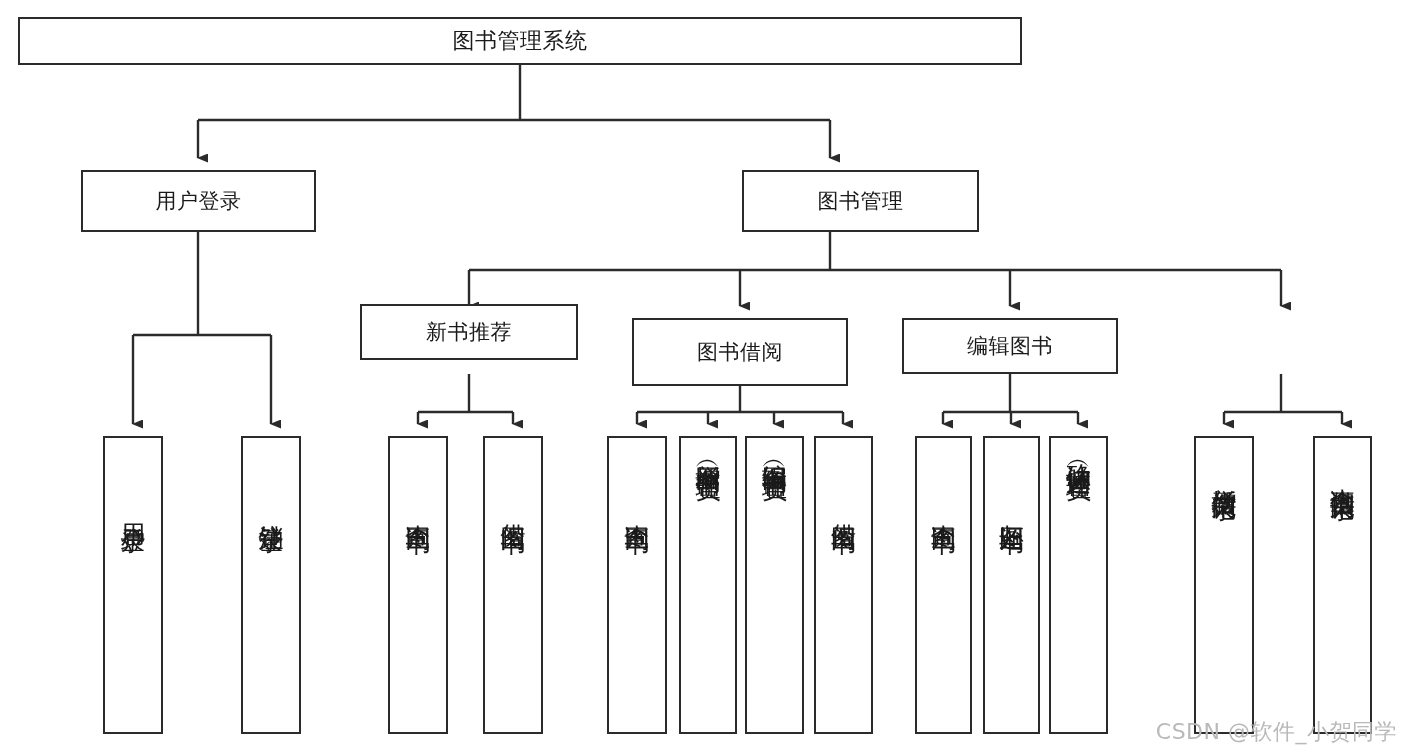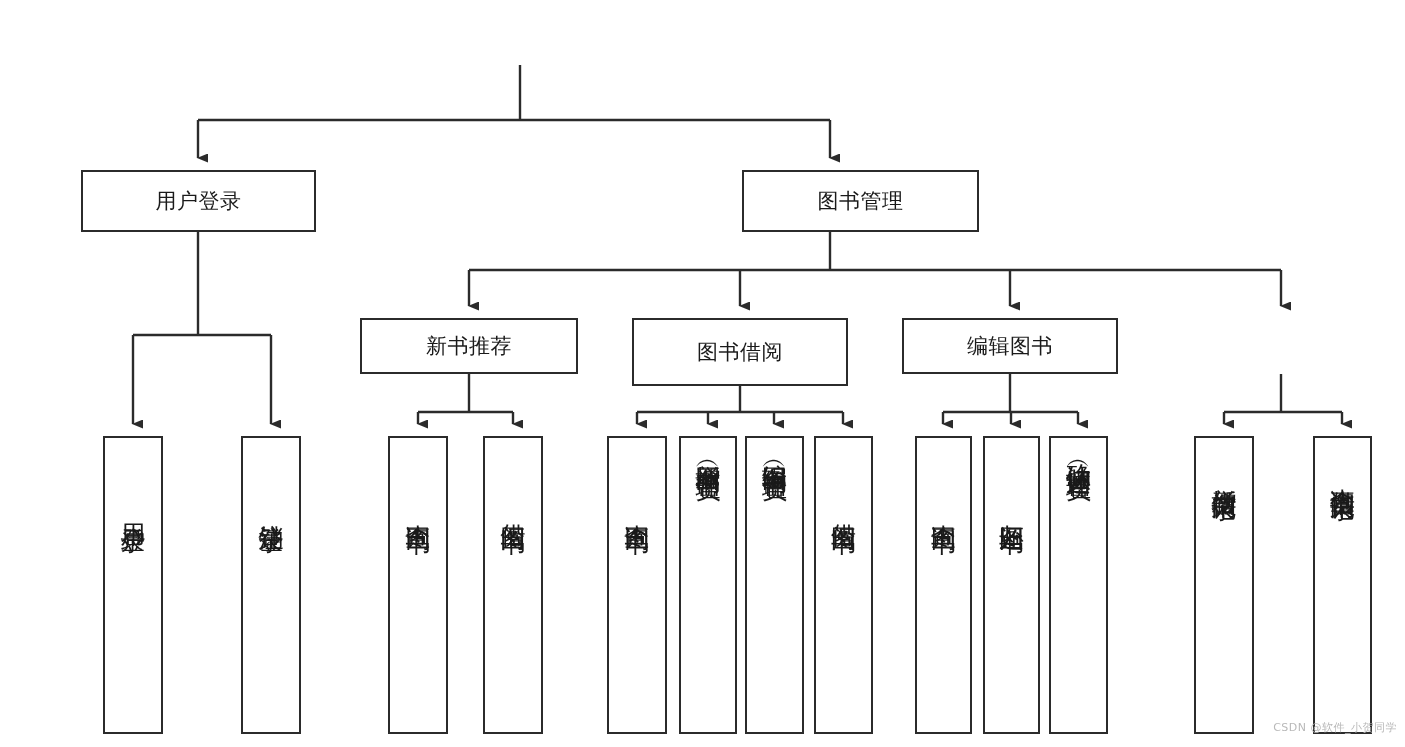--- a/index.html
+++ b/index.html
@@ -59,22 +59,22 @@
     writing-mode: vertical-rl;
     text-orientation: upright;
     font-size: 25px;
     line-height: 1;
     letter-spacing: 2px;
     white-space: nowrap;
   }
   .watermark {
     position: absolute;
     right: 8px;
-    bottom: 12px;
-    font-size: 11px;
+    bottom: 0;
+    font-size: 22px;
     color: #b9b9b9;
     font-family: "DejaVu Sans", "Liberation Sans", sans-serif;
     letter-spacing: 0.5px;
     user-select: none;
   }
 </style>
 </head>
 <body>
 
 <div id="canvas">
@@ -124,29 +124,32 @@
       <path d="M1011,412 L1011,424" marker-end="url(#arrowhead)"></path>
       <path d="M1078,412 L1078,424" marker-end="url(#arrowhead)"></path>
 
       <path d="M1281,374 L1281,412"></path>
       <path d="M1224,412 L1342,412"></path>
       <path d="M1224,412 L1224,424" marker-end="url(#arrowhead)"></path>
       <path d="M1342,412 L1342,424" marker-end="url(#arrowhead)"></path>
     </g>
   </svg>
 
+  <div class="node horiz root" style="left:18px; top:17px; width:1004px; height:48px;">
+    <span class="label">图书管理系统</span>
+  </div>
 
   <div class="node horiz" style="left:81px; top:170px; width:235px; height:62px;">
     <span class="label">用户登录</span>
   </div>
   <div class="node horiz" style="left:742px; top:170px; width:237px; height:62px;">
     <span class="label">图书管理</span>
   </div>
 
-  <div class="node horiz" style="left:360px; top:318px; width:218px; height:56px;">
+  <div class="node horiz" style="left:360px; top:304px; width:218px; height:56px;">
     <span class="label">新书推荐</span>
   </div>
   <div class="node horiz" style="left:632px; top:318px; width:216px; height:68px;">
     <span class="label">图书借阅</span>
   </div>
   <div class="node horiz" style="left:902px; top:318px; width:216px; height:56px;">
     <span class="label">编辑图书</span>
   </div>
 
   <div class="node vert" style="left:103px; top:436px; width:60px; height:298px; padding-top:66px;">

